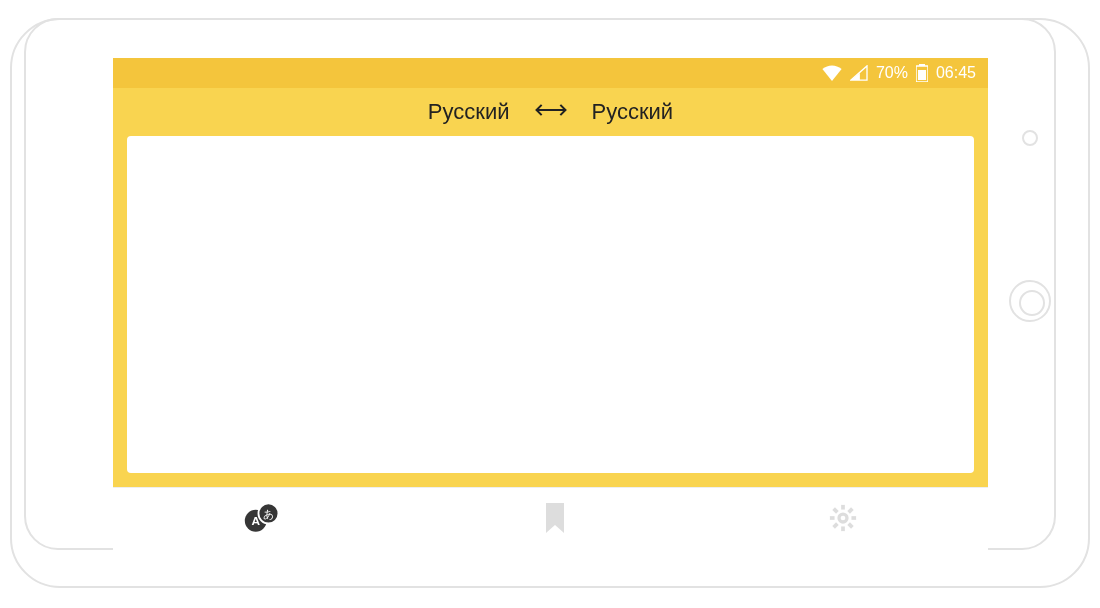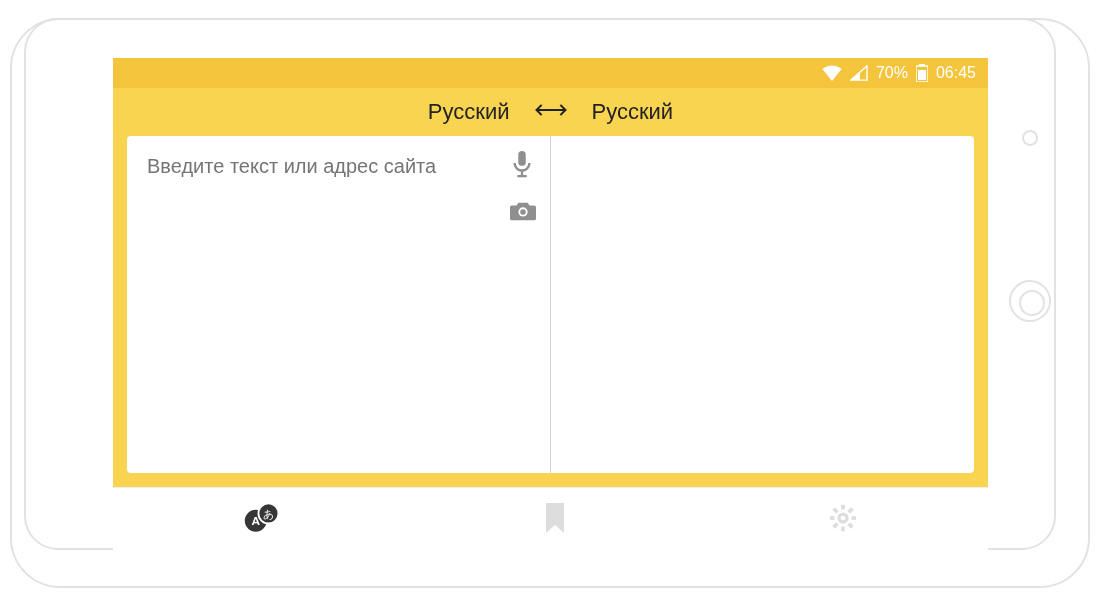--- a/index.html
+++ b/index.html
@@ -198,40 +198,20 @@
         <line x1="3" y1="10" x2="37" y2="10"></line>
         <polyline points="9,4 3,10 9,16"></polyline>
         <polyline points="31,4 37,10 31,16"></polyline>
       </svg>
     </span>
     <span class="lang">Русский</span>
   </div>
 
   <div class="work-area">
     <div class="card">
-      <div class="pane left">
-        <input class="input-placeholder" placeholder="Введите текст или адрес сайта" style="">
-        <div class="side-icons">
-          <span class="icon-btn">
-            <svg width="24" height="28" viewBox="0 0 24 30" fill="#8f8f8f">
-              <rect x="8" y="1" width="8" height="16" rx="4"></rect>
-              <path d="M4 14 a8 8 0 0 0 16 0" fill="none" stroke="#8f8f8f" stroke-width="2.5"></path>
-              <line x1="12" y1="22" x2="12" y2="28" stroke="#8f8f8f" stroke-width="2.5"></line>
-              <line x1="7" y1="28" x2="17" y2="28" stroke="#8f8f8f" stroke-width="2.5"></line>
-            </svg>
-          </span>
-          <span class="icon-btn">
-            <svg width="26" height="22" viewBox="0 0 28 22" fill="#8f8f8f">
-              <path d="M2 5 h5 l2 -3 h10 l2 3 h5 a2 2 0 0 1 2 2 v12 a2 2 0 0 1 -2 2 h-24 a2 2 0 0 1 -2 -2 v-12 a2 2 0 0 1 2 -2 z"></path>
-              <circle cx="14" cy="12" r="5" fill="#ffffff"></circle>
-              <circle cx="14" cy="12" r="3" fill="#8f8f8f"></circle>
-            </svg>
-          </span>
-        </div>
-      </div>
       <div class="pane right"></div>
     </div>
   </div>
 
   <div class="bottom-nav">
     <span class="nav-item">
       <svg width="40" height="32" viewBox="0 0 44 34">
         <circle cx="14" cy="20" r="12" fill="#141414"></circle>
         <text x="14" y="25" text-anchor="middle" font-size="13" font-weight="bold" fill="#ffffff">A</text>
         <circle cx="28" cy="12" r="11" fill="#141414" stroke="#ffffff" stroke-width="2"></circle>

